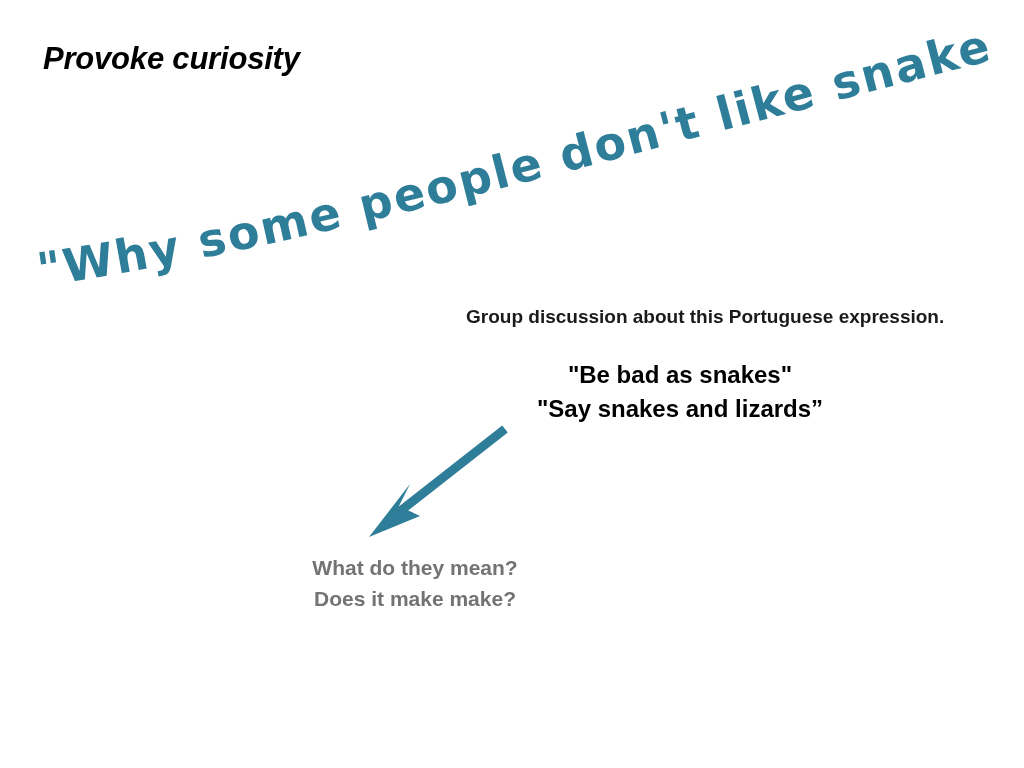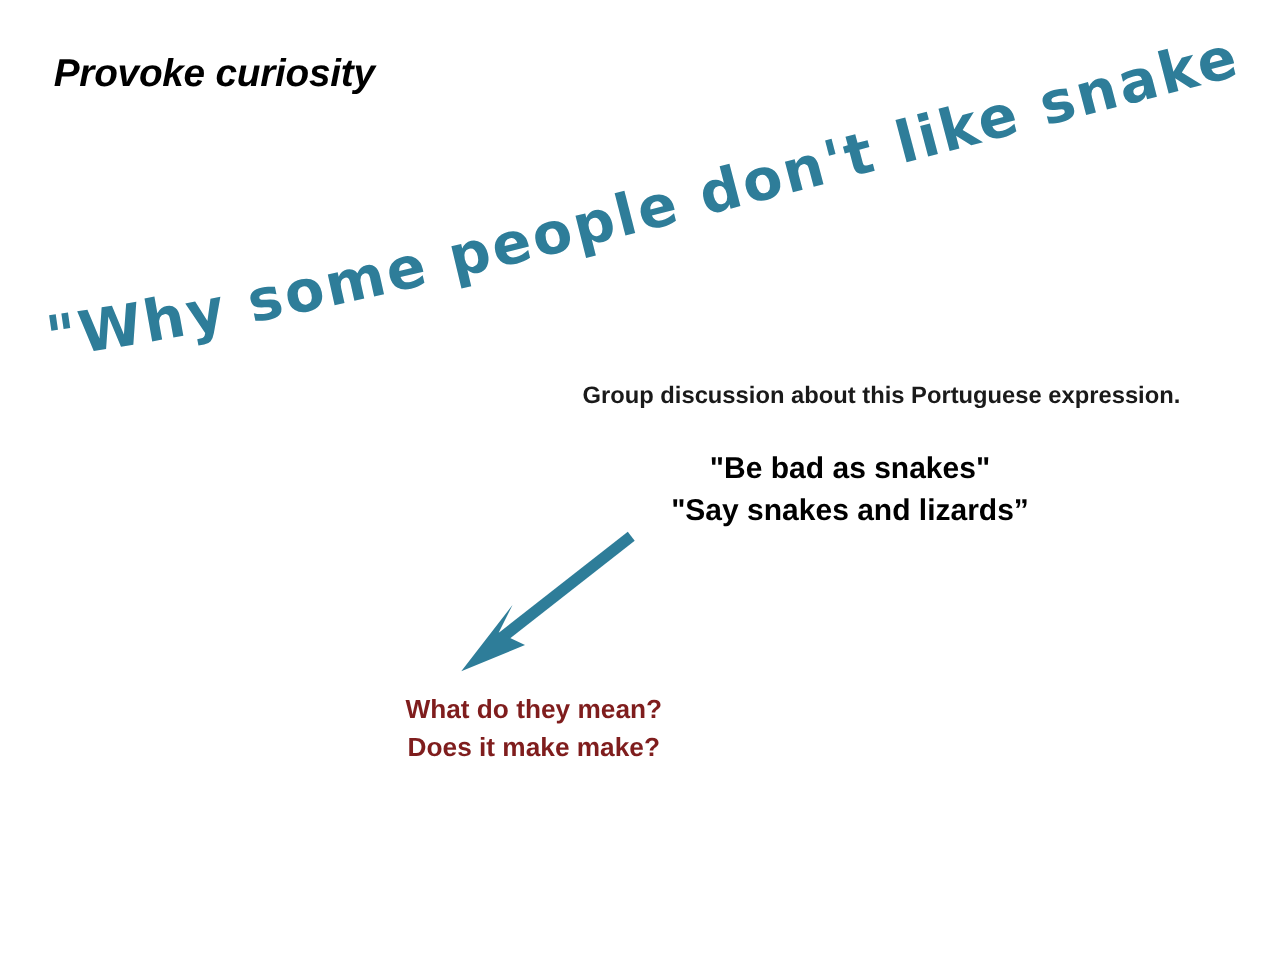--- a/index.html
+++ b/index.html
@@ -67,27 +67,27 @@
     text-align: center;
     font-size: 24px;
     font-weight: bold;
     color: #000000;
     line-height: 1.42;
   }
   .expressions div { white-space: nowrap; }
 
   .questions {
     position: absolute;
-    left: 227px;
+    left: 215px;
     top: 553px;
     width: 400px;
     text-align: center;
     font-size: 21px;
     font-weight: bold;
-    color: #7f1d1d;
+    color: #737373;
     line-height: 1.47;
   }
   .questions div { white-space: nowrap; }
 
   
   .arrow-layer {
     position: absolute;
     left: 0;
     top: 0;
     width: 1024px;

